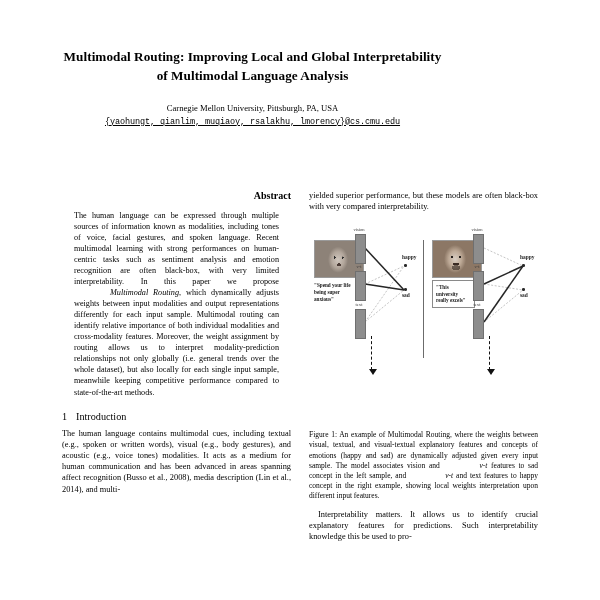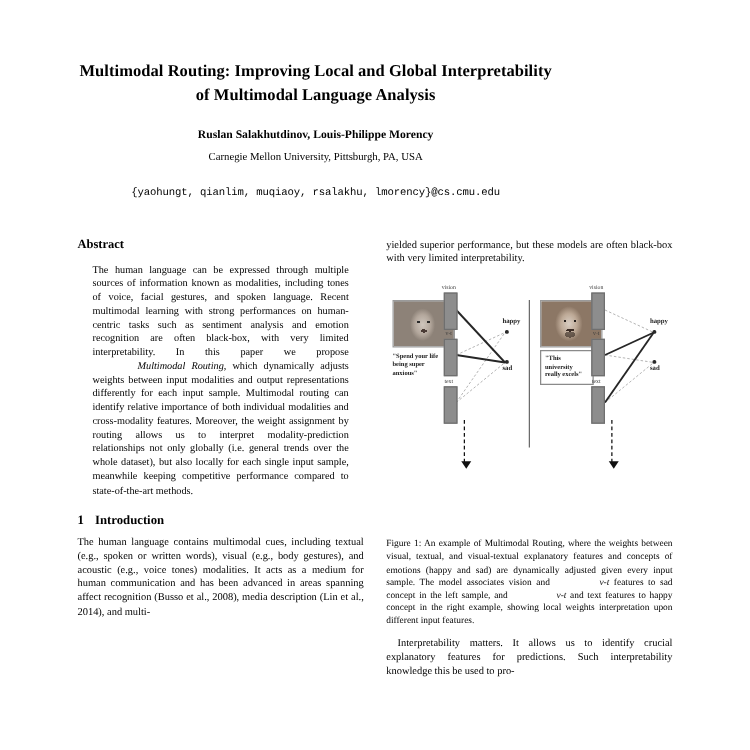--- a/index.html
+++ b/index.html
@@ -44,25 +44,26 @@
     font-size: 7px;
     vertical-align: super;
     font-weight: bold;
   }
   .affil {
     margin-top: 3px;
     font-size: 8.6px;
     line-height: 1.4;
   }
   .emails {
-    margin-top: 18px;
+    margin-top: 2px;
     font-family: "Liberation Mono", "DejaVu Sans Mono", monospace;
     font-size: 8.5px;
     letter-spacing: -0.1px;
     line-height: 1.4;
+    text-decoration: underline;
   }
 
   
   .columns {
     position: absolute;
     top: 190px;
     left: 0;
     width: 600px;
     height: 410px;
     display: flex;
@@ -70,28 +71,28 @@
     padding: 0 62px;
     box-sizing: border-box;
   }
   .col {
     width: 229px;
     flex: 0 0 229px;
     position: relative;
   }
 
   .sec-head-centered {
-    text-align: left;
+    text-align: right;
     font-size: 10px;
     font-weight: bold;
     margin: 0 0 9px 0;
   }
   .sec-head {
     font-size: 10.2px;
-    font-weight: bold;
+    font-weight: normal;
     margin: 13px 0 6px 0;
   }
   .sec-head .num {
     display: inline-block;
     width: 14px;
   }
 
   .abstract-body {
     padding: 0 12px;
     font-size: 8.2px;
@@ -283,21 +284,20 @@
 </style>
 </head>
 <body>
 
 <div class="page">
 
   <div class="titleblock">
     <h1 class="paper-title">Multimodal Routing: Improving Local and Global Interpretability of Multimodal Language Analysis</h1>
 
     <div class="authors">
-      <div>Ruslan Salakhutdinov, Louis-Philippe Morency</div>
     </div>
 
     <div class="affil">Carnegie Mellon University, Pittsburgh, PA, USA</div>
     <div class="emails">{yaohungt, qianlim, muqiaoy, rsalakhu, lmorency}@cs.cmu.edu</div>
   </div>
 
   <div class="columns">
 
     <div class="col">
 
@@ -309,21 +309,21 @@
 
       <div class="sec-head">
         <span class="num">1</span><span>Introduction</span>
       </div>
 
       <p class="body-text">The human language contains multimodal cues, including textual (e.g., spoken or written words), visual (e.g., body gestures), and acoustic (e.g., voice tones) modalities. It acts as a medium for human communication and has been advanced in areas spanning affect recognition (Busso et al., 2008), media description (Lin et al., 2014), and multi-</p>
     </div>
 
     <div class="col">
 
-      <p class="body-text">yielded superior performance, but these models are often black-box with very limited interpretability.</p>
+      <p class="body-text">yielded superior performance, but these models are often black-box with very compared interpretability.</p>
 
       <div class="figure">
         <div class="fig-canvas">
 
           <div class="divider-v"></div>
 
           <svg class="fig-svg" viewBox="0 0 229 152">
 
             <g stroke="#7a7a7a" stroke-width="0.45" stroke-dasharray="2,1.6" fill="none">
               <line x1="56" y1="30" x2="95" y2="72"></line>

